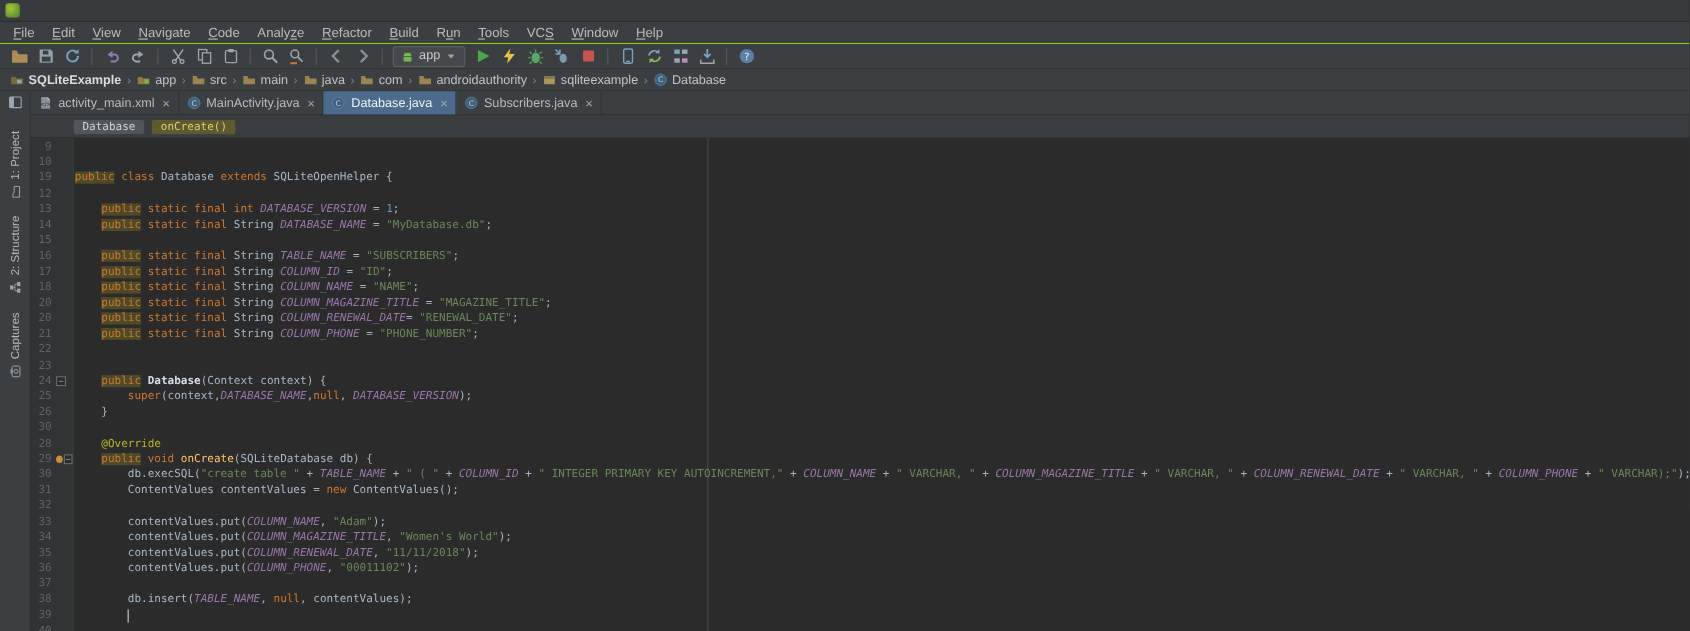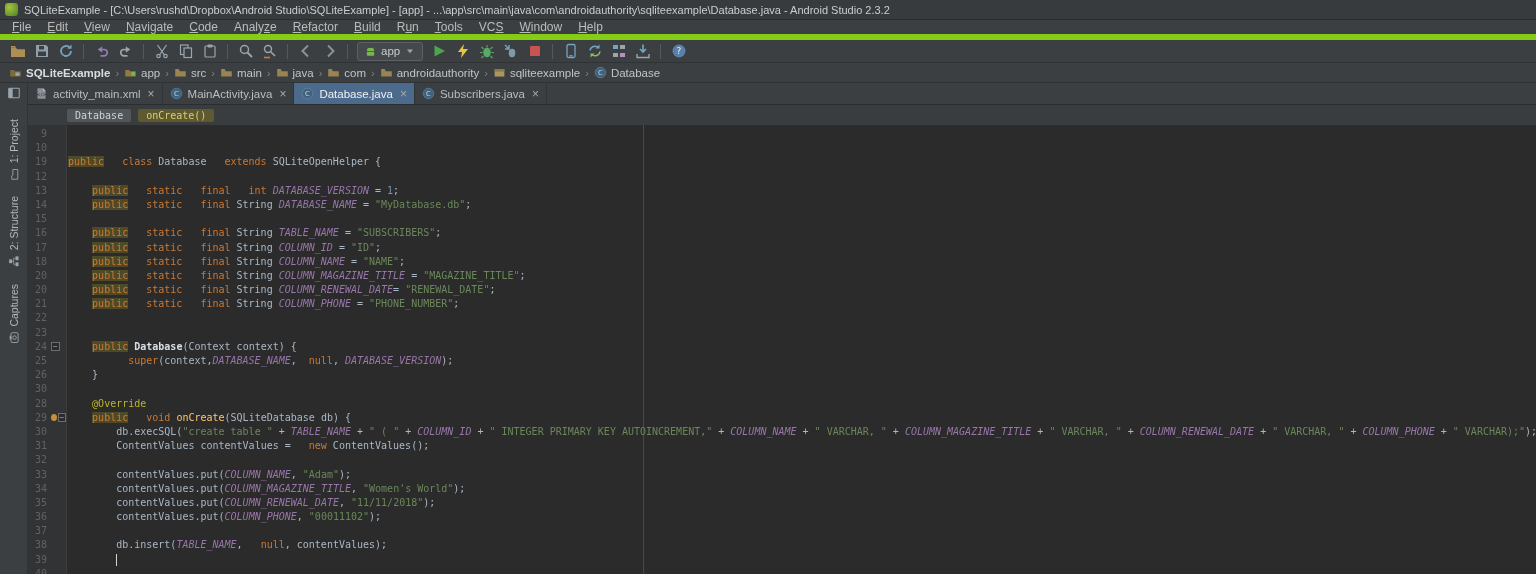--- a/index.html
+++ b/index.html
@@ -6,21 +6,21 @@
   html,body { width:1536px; height:574px; overflow:hidden; background:#2b2b2b; }
   body { font-family:"Liberation Sans", sans-serif; font-size:12px; color:#bbbbbb; }
   .app { width:1536px; height:574px; display:flex; flex-direction:column; background:#3c3f41; }
 
   
   .titlebar { height:20px; background:#383b3d; border-bottom:1px solid #2a2c2e; display:flex; align-items:center; gap:6px; padding:0 5px; flex:0 0 auto; }
   .as-logo { width:13px; height:13px; border-radius:3px; background:radial-gradient(circle at 35% 35%, #a4c639, #4f7d2c); flex:0 0 auto; }
   .title-text { font-size:11px; color:#c9ced3; white-space:nowrap; overflow:hidden; }
 
   
-  .menubar { height:20px; background:#3c3f41; border-bottom:6px solid #84cc16; display:flex; align-items:center; padding:0 4px; flex:0 0 auto; }
+  .menubar { height:20px; background:#3c3f41; border-bottom:1px solid #84cc16; display:flex; align-items:center; padding:0 4px; flex:0 0 auto; }
   .menu-item { padding:2px 8px; color:#bbbbbb; cursor:default; }
   .menu-item u { text-decoration:underline; }
 
   
   .toolbar { height:23px; background:#3c3f41; border-bottom:1px solid #303335; display:flex; align-items:center; padding:0 6px; gap:1px; flex:0 0 auto; }
   .tb-btn { width:23px; height:21px; display:flex; align-items:center; justify-content:center; border-radius:3px; }
   .tb-sep { width:1px; height:15px; background:#56595b; margin:0 5px; }
   .run-config { display:flex; align-items:center; gap:4px; border:1px solid #5c6062; background:#45494b; border-radius:3px; height:19px; padding:0 6px; margin:0 3px; color:#c7ccd0; font-size:11.5px; }
 
   
@@ -55,37 +55,36 @@
   .gutter { width:39px; background:#313335; border-right:1px solid #3a3d3f; padding-top:2px; flex:0 0 auto; position:relative; }
   .grow { height:14.2px; display:flex; align-items:center; }
   .gnum { flex:1; text-align:right; color:#606366; padding-right:4px; }
   .gslot { width:15px; display:flex; align-items:center; gap:1px; }
   .gicon { width:7px; height:7px; border-radius:50%; background:#c49138; display:inline-block; }
   .fold { width:9px; height:9px; border:1px solid #6a6e70; color:#9aa5ad; font-size:8px; line-height:7px; text-align:center; background:#2b2b2b; }
   .code { flex:1 1 auto; padding:2px 0 0 1px; position:relative; overflow:hidden; white-space:pre; }
   .cline { height:14.2px; white-space:pre; }
   .caret { position:absolute; width:1px; height:12px; background:#d4d4d4; }
 
-  .tk-k { color:#cc7832;margin-left:12px; }
+  .tk-k { color:#cc7832; }
   .tk-kh { color:#cc7832; background:#4e4a28; }
   .tk-p { color:#a9b7c6; }
   .tk-c { color:#9876aa; font-style:italic;margin-top:32px; }
   .tk-s { color:#6a8759; }
   .tk-n { color:#6897bb; }
   .tk-a { color:#bbb529; }
   .tk-m { color:#ffc66b; }
   .tk-w { color:#d8dee7; font-weight:bold; }
 </style>
 </head>
 <body>
 
 <div class="app">
   <div class="titlebar">
     <span class="as-logo"></span>
-    <span class="title-text">SQLiteExample - [C:\Users\rushd\Dropbox\Android Studio\SQLiteExample] - [app] - ...\app\src\main\java\com\androidauthority\sqliteexample\Database.java - Android Studio 2.3.2</span>
   </div>
   <div class="menubar" id="menubar">
       <span class="menu-item"><u>F</u>ile</span>
       <span class="menu-item"><u>E</u>dit</span>
       <span class="menu-item"><u>V</u>iew</span>
       <span class="menu-item"><u>N</u>avigate</span>
       <span class="menu-item"><u>C</u>ode</span>
       <span class="menu-item">Analy<u>z</u>e</span>
       <span class="menu-item"><u>R</u>efactor</span>
       <span class="menu-item"><u>B</u>uild</span>

